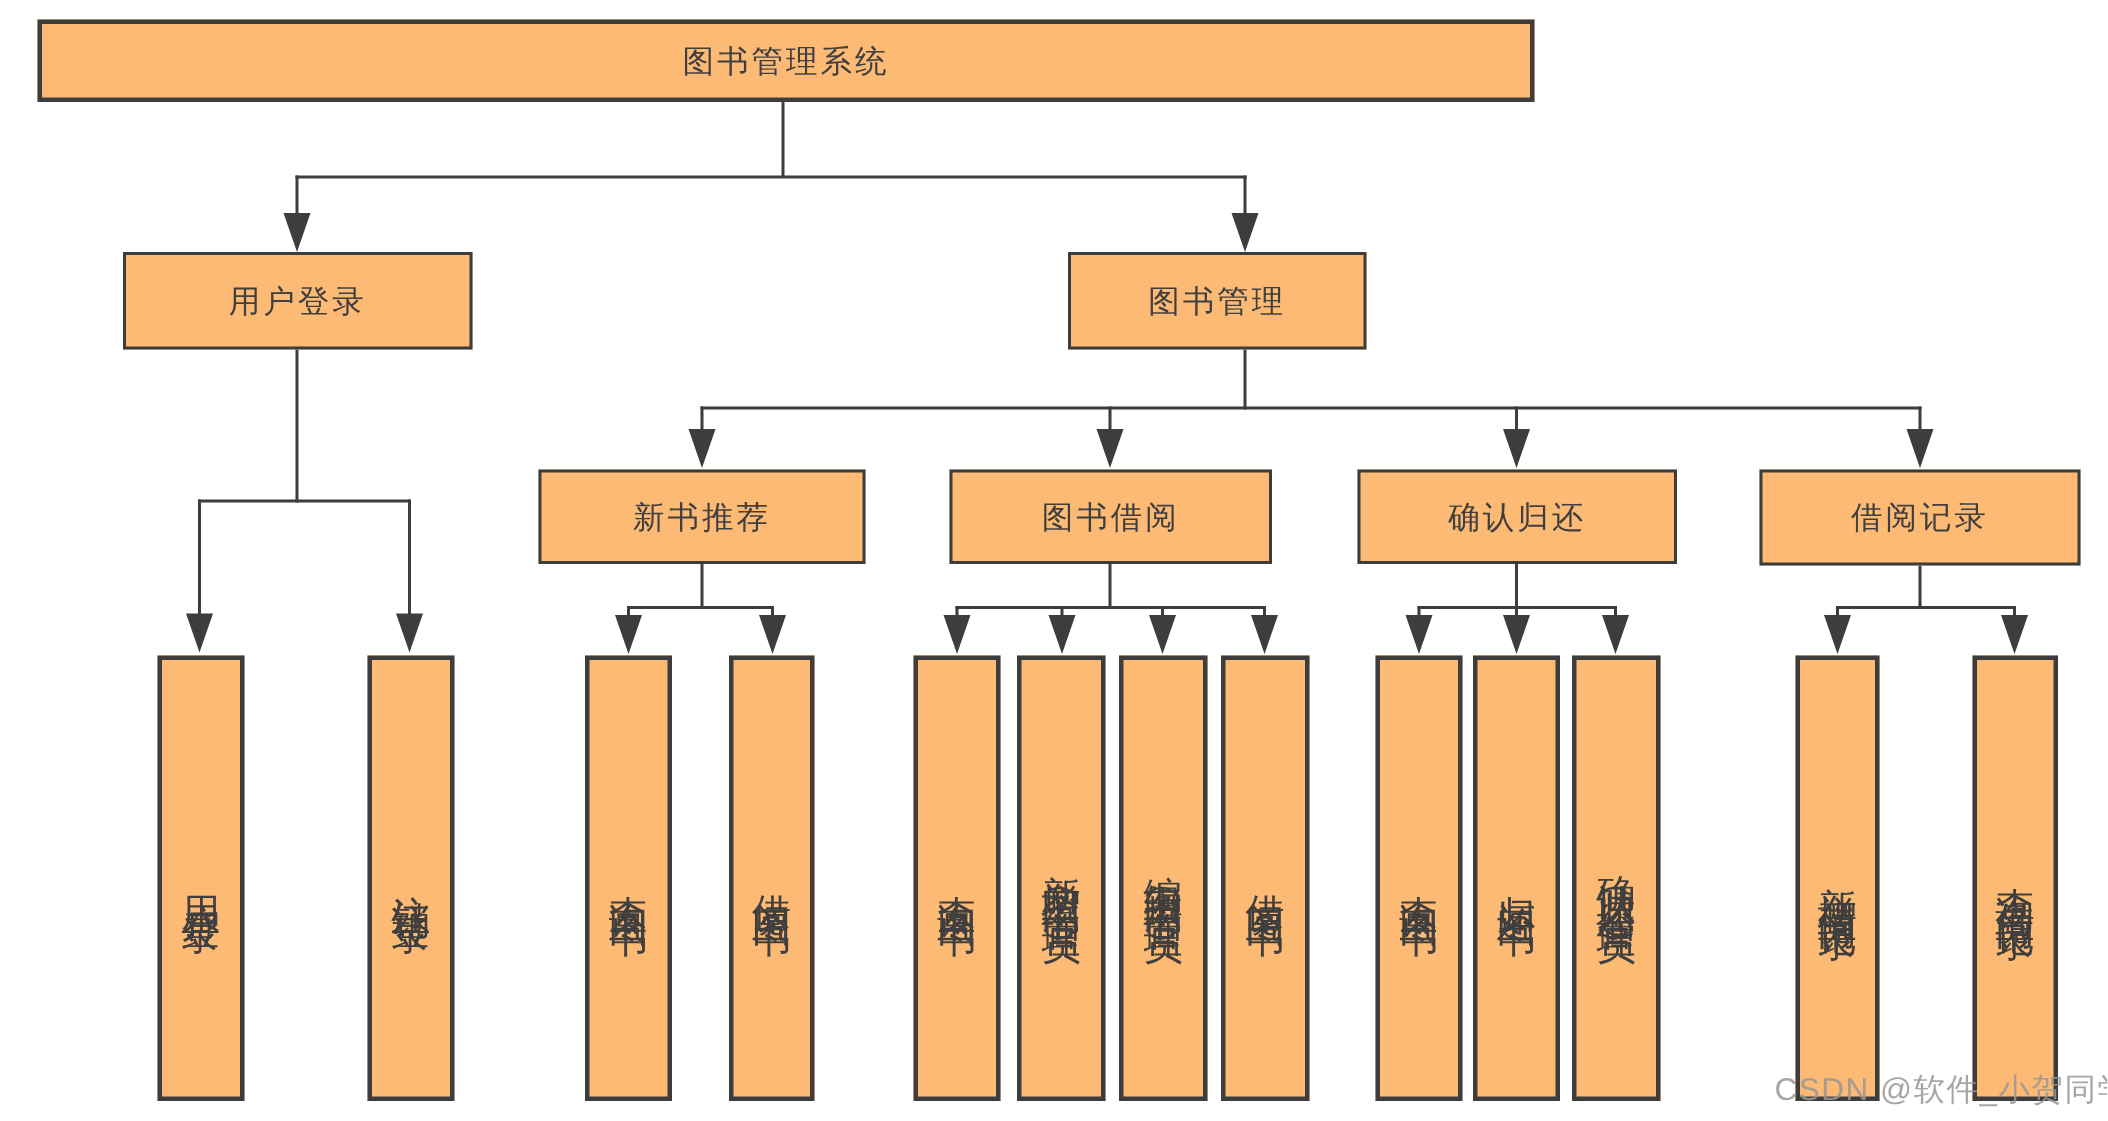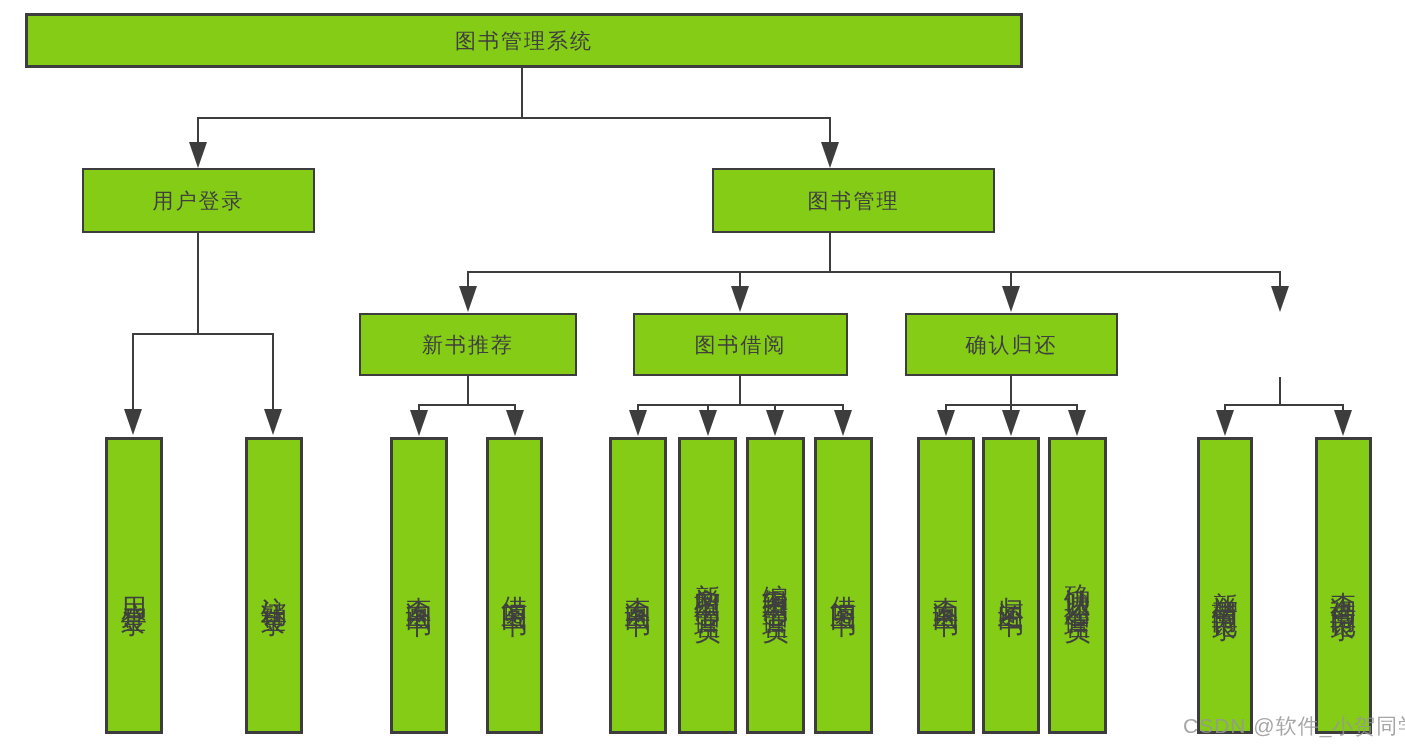--- a/index.html
+++ b/index.html
@@ -37,21 +37,21 @@
     width: 0;
     height: 0;
     border-left: 9px solid transparent;
     border-right: 9px solid transparent;
     border-top: 26px solid #3d3d3d;
   }
   
   .box {
     position: absolute;
     box-sizing: border-box;
-    background: #84cc16;
+    background: #fdba74;
     border: 2px solid #3d3d3d;
     display: flex;
     align-items: center;
     justify-content: center;
     color: #3f3f3f;
   }
   .box.root { border-width: 3px; }
   .hlbl {
     font-size: 21px;
     letter-spacing: 2px;
@@ -147,33 +147,36 @@
   <div class="as" style="left:1342px;top:404px;height:8px"></div>
   <div class="ah" style="left:1334px;top:410px"></div>
 
   <div class="box root" style="left:25px;top:13px;width:998px;height:55px">
     <span class="hlbl">图书管理系统</span>
   </div>
 
   <div class="box" style="left:82px;top:168px;width:233px;height:65px">
     <span class="hlbl">用户登录</span>
   </div>
-  <div class="box" style="left:712px;top:168px;width:283px;height:65px">
+  <div class="box" style="left:712px;top:168px;width:199px;height:65px">
     <span class="hlbl">图书管理</span>
   </div>
 
   <div class="box" style="left:633px;top:313px;width:215px;height:63px">
     <span class="hlbl">图书借阅</span>
   </div>
   <div class="box" style="left:359px;top:313px;width:218px;height:63px">
     <span class="hlbl">新书推荐</span>
   </div>
   <div class="box" style="left:905px;top:313px;width:213px;height:63px">
     <span class="hlbl">确认归还</span>
   </div>
+  <div class="box" style="left:1173px;top:313px;width:214px;height:64px">
+    <span class="hlbl">借阅记录</span>
+  </div>
 
   <div class="box leaf" style="left:105px;width:58px">
     <span class="vtext">用户登录</span>
   </div>
   <div class="box leaf" style="left:245px;width:58px">
     <span class="vtext">注销登录</span>
   </div>
 
   <div class="box leaf" style="left:390px;width:58px">
     <span class="vtext">查询图书</span>

